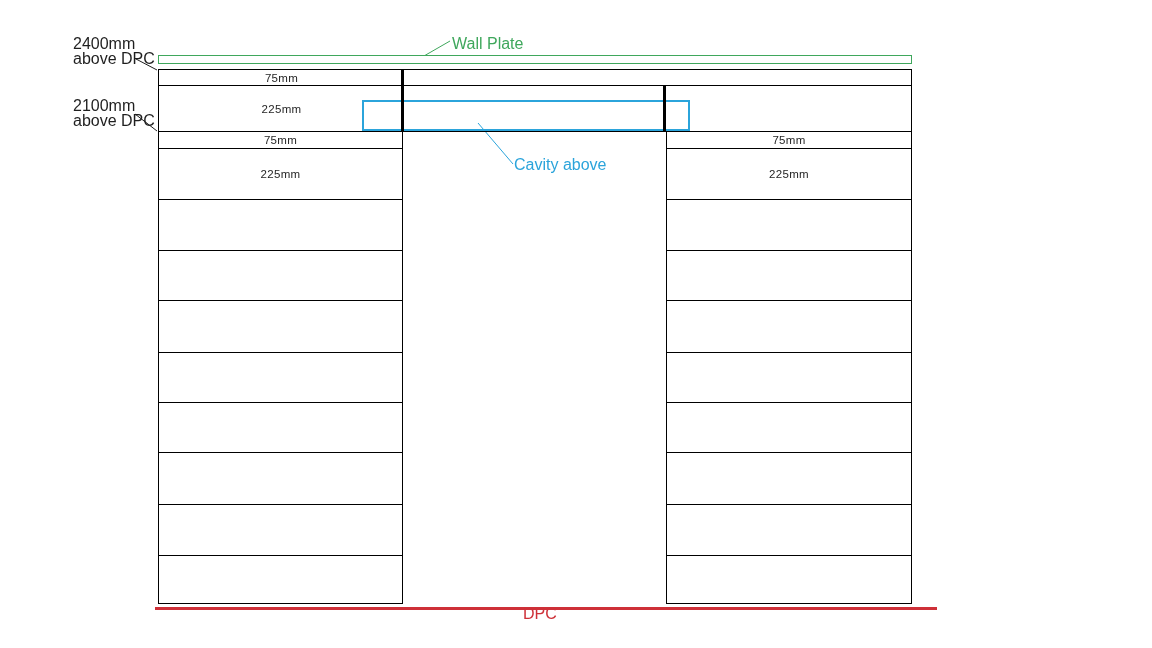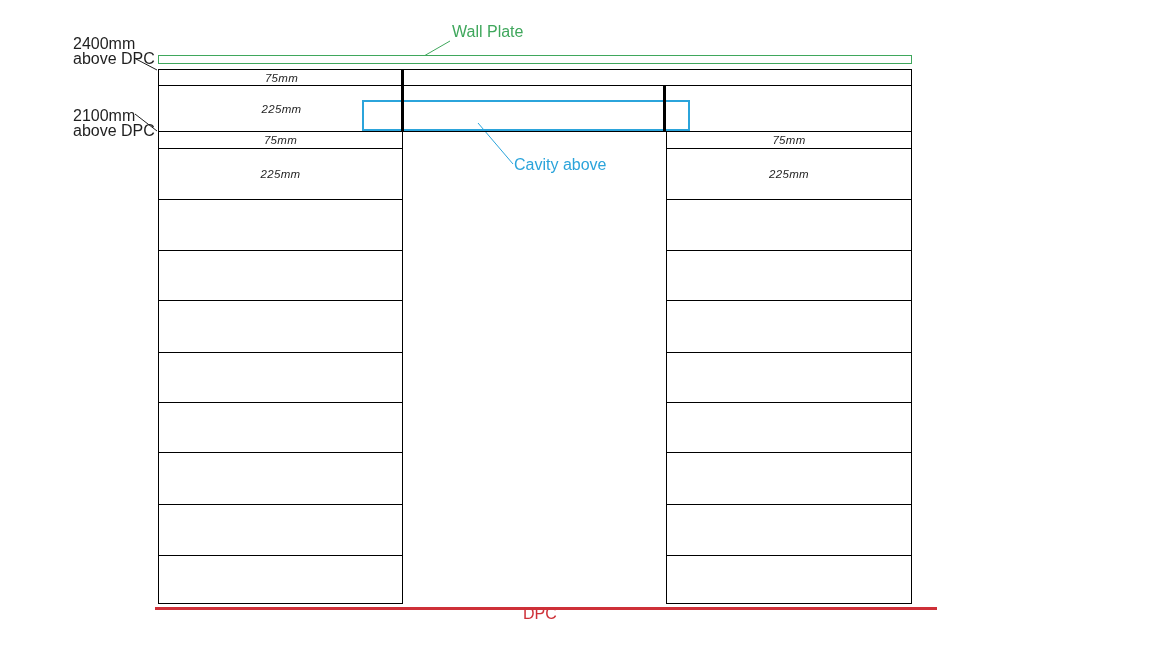--- a/index.html
+++ b/index.html
@@ -29,21 +29,20 @@
     box-sizing: border-box;
   }
   .course {
     position: absolute;
     box-sizing: border-box;
     border-left: 1px solid #000;
     border-right: 1px solid #000;
     border-bottom: 1px solid #000;
     display: flex;
     align-items: center;
-    font-style: italic;
   }
   .course.top { border-top: 1px solid #000; }
   .course-label {
     display: inline-block;
     text-align: center;
     font-size: 11.5px;
     color: #1F1F1F;
     letter-spacing: 0.3px;
   }
   .jamb {
@@ -130,21 +129,21 @@
 
   <div class="jamb" id="left-jamb" style="left: 401px; top: 69px; width: 3px; height: 63px;"></div>
   <div class="jamb" id="right-jamb" style="left: 663px; top: 86px; width: 3px; height: 46px;"></div>
 
   <div class="dpc-line" id="dpc-line" style="left: 155px; top: 607px; width: 782px; height: 3px;"></div>
 
   <div class="anno" id="dim-2400" style="left: 73px; top: 36px;">
     <div>2400mm</div>
     <div>above DPC</div>
   </div>
-  <div class="anno" id="dim-2100" style="left: 73px; top: 108px;">
+  <div class="anno" id="dim-2100" style="left: 73px; top: 98px;">
     <div>2100mm</div>
     <div>above DPC</div>
   </div>
-  <div class="anno green" id="wall-plate-label" style="left: 452px; top: 24px;">Wall Plate</div>
+  <div class="anno green" id="wall-plate-label" style="left: 452px; top: 36px;">Wall Plate</div>
   <div class="anno cyan" id="cavity-lintel-label" style="left: 514px; top: 157px;">Cavity above</div>
   <div class="anno red" id="dpc-label" style="left: 523px; top: 606px;">DPC</div>
 
 </div>
 
 </body></html>

